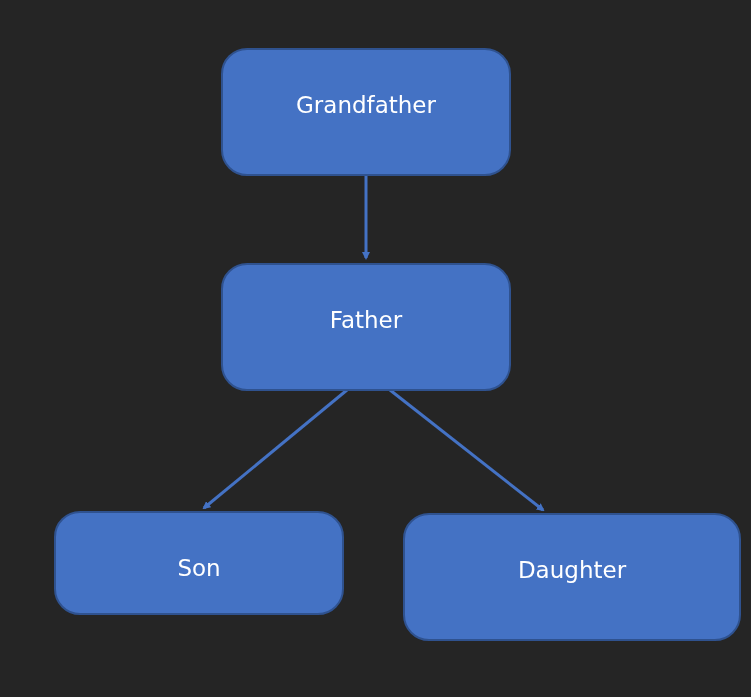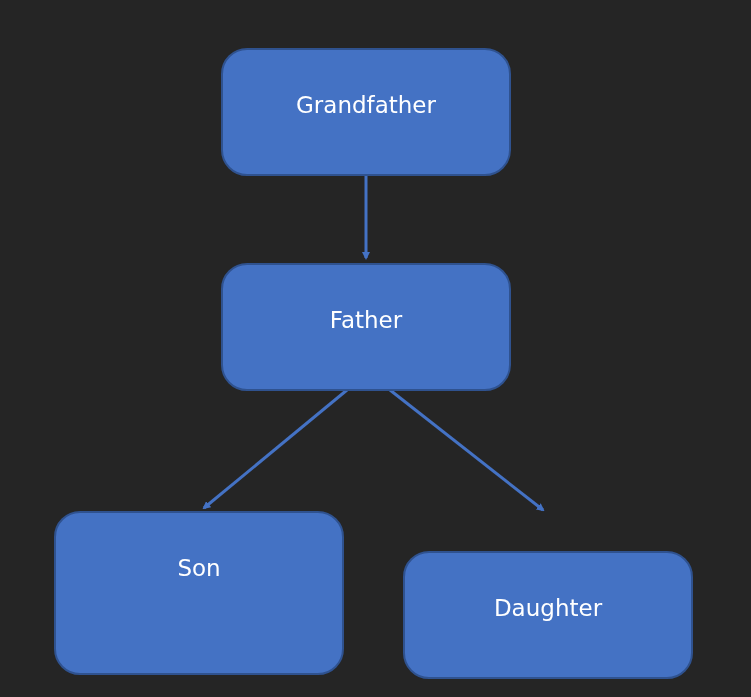--- a/index.html
+++ b/index.html
@@ -40,19 +40,19 @@
 </svg>
 
 <div class="node" style="left:221px; top:48px; width:290px; height:128px; padding-top:42px;">
   <span>Grandfather</span>
 </div>
 
 <div class="node" style="left:221px; top:263px; width:290px; height:128px; padding-top:42px;">
   <span>Father</span>
 </div>
 
-<div class="node" style="left:54px; top:511px; width:290px; height:164px; padding-top:42px;">
+<div class="node" style="left:54px; top:511px; width:290px; height:104px; padding-top:42px;">
   <span>Son</span>
 </div>
 
-<div class="node" style="left:403px; top:513px; width:290px; height:128px; padding-top:42px;margin-top:38px;">
+<div class="node" style="left:403px; top:513px; width:338px; height:128px; padding-top:42px;">
   <span>Daughter</span>
 </div>
 
 </body></html>

